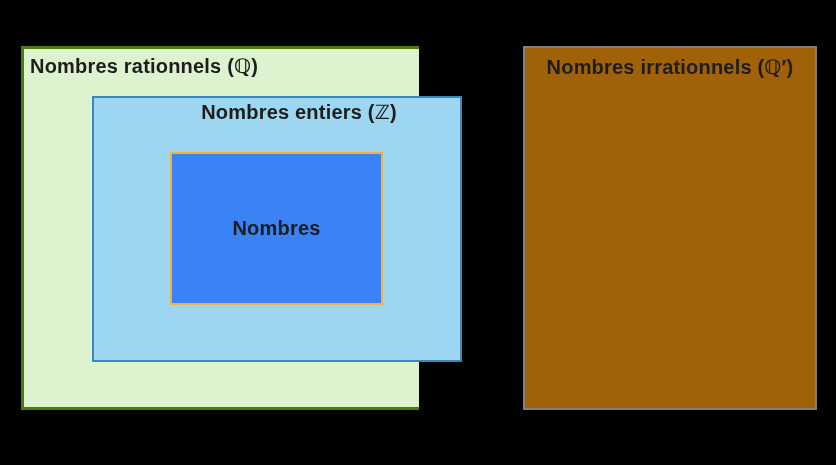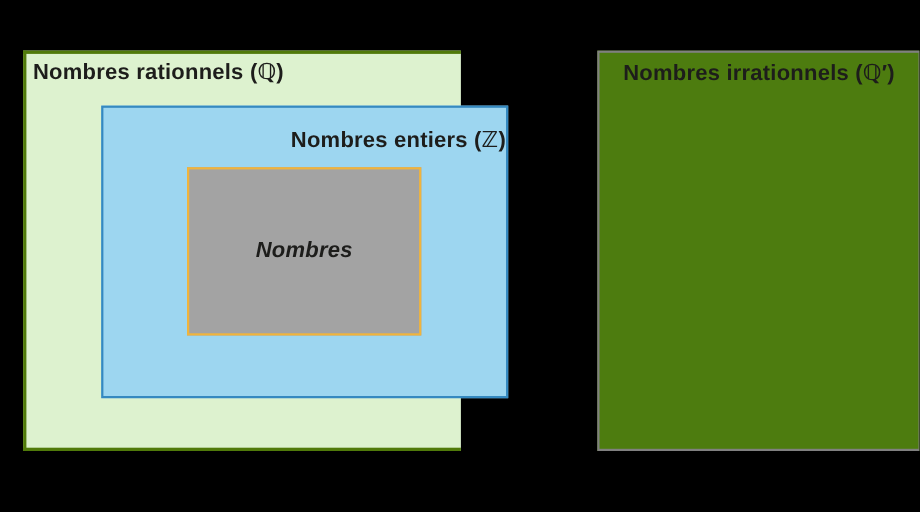--- a/index.html
+++ b/index.html
@@ -58,22 +58,22 @@
     white-space: nowrap;
   }
   .label-rationnels {
     margin: 5px 0 0 6px;
   }
   .label-irrationnels {
     margin-top: 7px;
     text-align: center;
   }
   .label-entiers {
-    margin-top: 18px;
-    text-align: right;
+    margin-top: 2px;
+    text-align: center;
     padding-left: 44px;
   }
   .label-naturels {
     text-align: center;
     line-height: 1.45;
     white-space: normal;
   }
   .label-naturels span {
     display: block;
   }
@@ -84,29 +84,29 @@
 <div class="stage" style="background-color: rgb(0, 0, 0); color: rgb(29, 29, 27);">
 
   <div class="set-box set-rationnels" style="background-color: rgb(221, 242, 207); border-color: rgb(80, 122, 10);">
 
     <div class="set-label label-rationnels">Nombres rationnels (ℚ)</div>
 
     <div class="set-box set-entiers" style="background-color: rgb(157, 214, 240); border-color: rgb(53, 137, 192);">
 
       <div class="set-label label-entiers">Nombres entiers (ℤ)</div>
 
-      <div class="set-box set-naturels" style="background-color: #a3a3a3; border-color: rgb(240, 180, 60); font-style: italic;">
+      <div class="set-box set-naturels" style="background-color: #3b82f6; border-color: rgb(240, 180, 60);">
 
         <div class="set-label label-naturels">
           <span>Nombres</span>
         </div>
 
       </div>
     </div>
   </div>
 
-  <div class="set-box set-irrationnels" style="background-color: #4d7c0f; border-color: rgb(128, 128, 128); margin-left: 20px;">
+  <div class="set-box set-irrationnels" style="background-color: #a16207; border-color: rgb(128, 128, 128);">
 
     <div class="set-label label-irrationnels">Nombres irrationnels (ℚ′)</div>
 
   </div>
 
 </div>
 
 </body></html>

